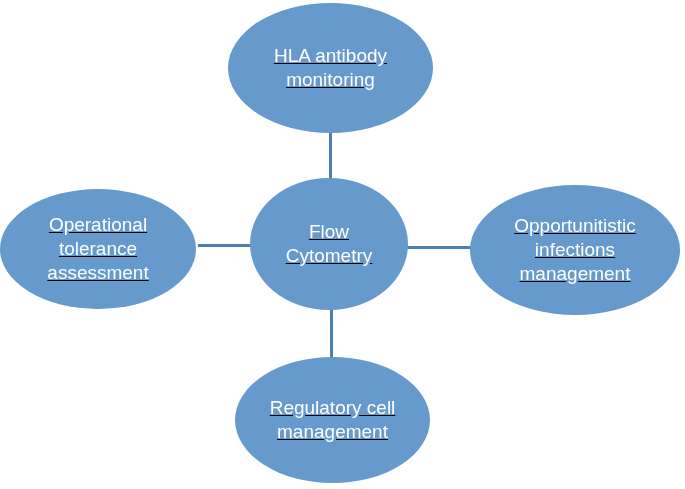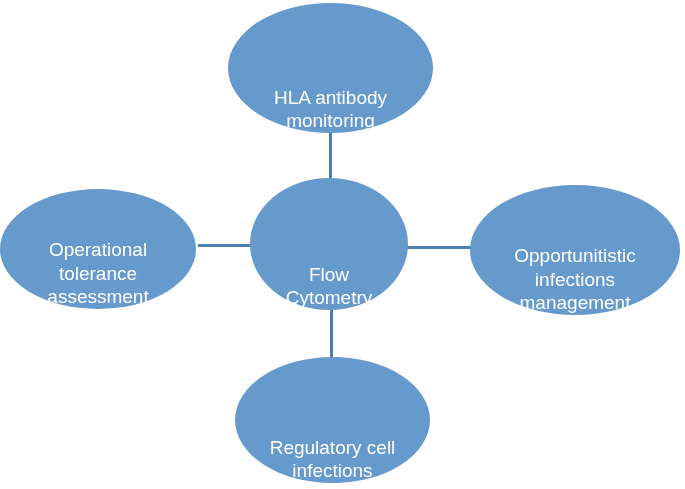--- a/index.html
+++ b/index.html
@@ -13,23 +13,24 @@
     height: 489px;
     background: var(--background, #FFFFFF);
     font-family: "Liberation Sans", sans-serif;
     overflow: hidden;
   }
   .node {
     position: absolute;
     border-radius: 50%;
     background: var(--node-fill, #6699CC);
     display: flex;
-    align-items: flex-end;
+    align-items: center;
     justify-content: center;
     z-index: 2;
+    text-decoration: underline;
   }
   .node-label {
     color: var(--text, #FFFFFF);
     font-size: 19px;
     line-height: 1.25;
     text-align: center;
     white-space: pre-line;
     padding: 0 8px;
   }
   .connector {
@@ -79,16 +80,16 @@
 management</span>
   </div>
 
   <div class="node node-center">
     <span class="node-label">Flow
 Cytometry</span>
   </div>
 
   <div class="node node-bottom">
     <span class="node-label">Regulatory cell
-infections</span>
+management</span>
   </div>
 
 </div>
 
 </body></html>

